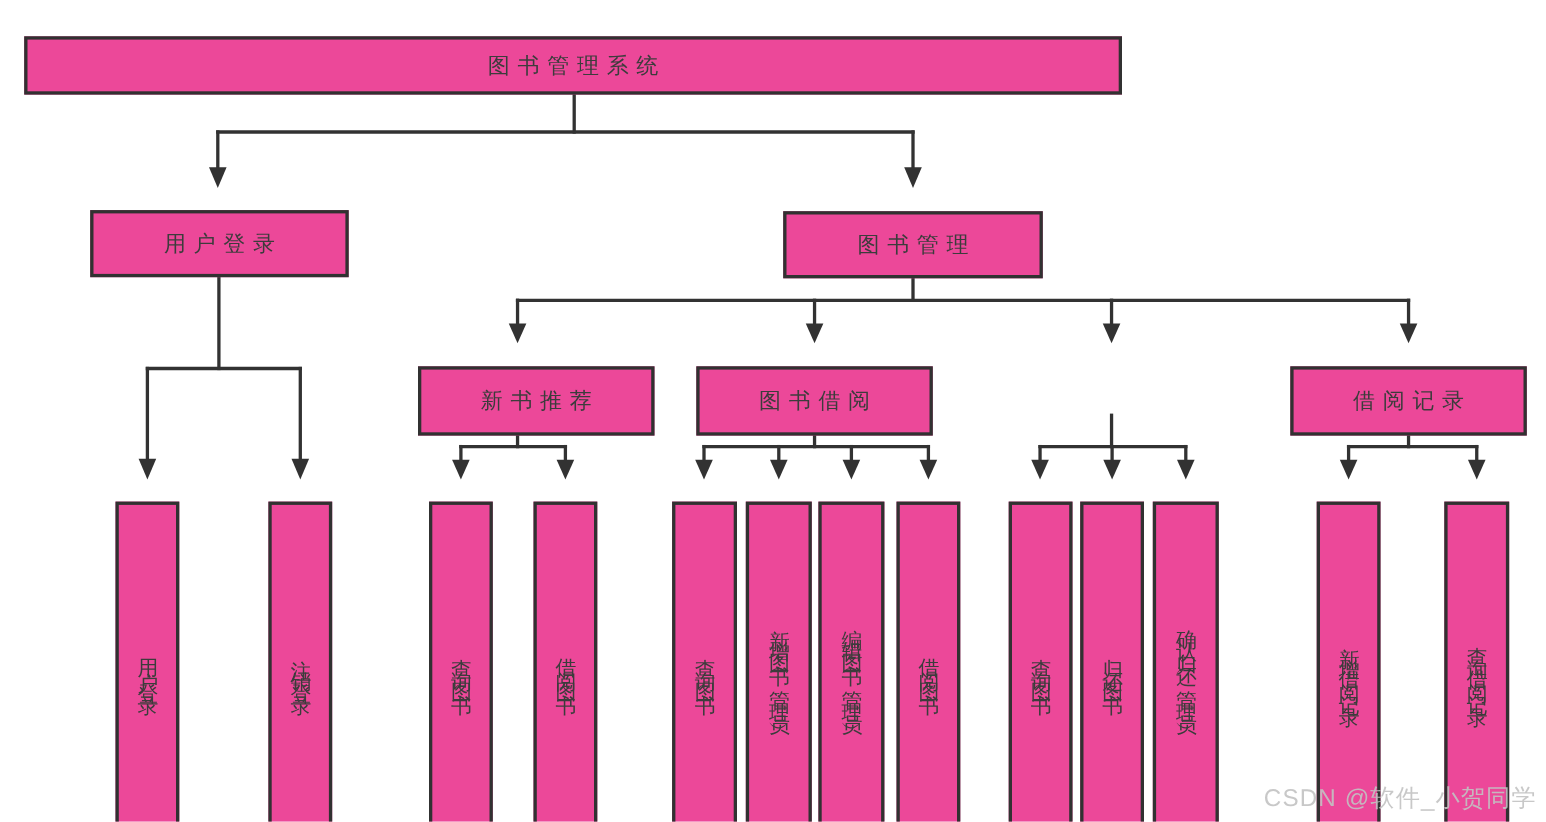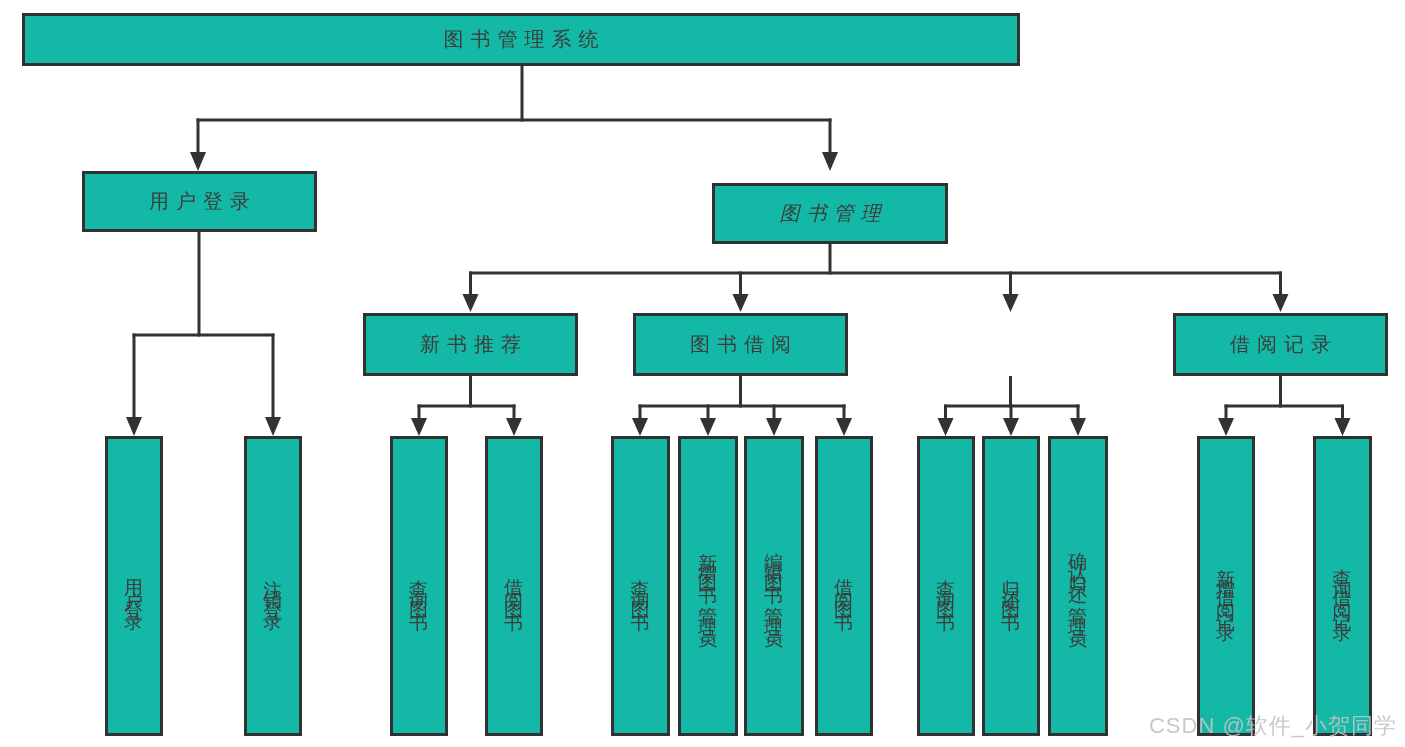--- a/index.html
+++ b/index.html
@@ -19,46 +19,47 @@
     position: absolute;
     left: 0; top: 0;
     width: 1405px;
     height: 747px;
     z-index: 1;
   }
   .node {
     position: absolute;
     box-sizing: border-box;
     border: 3px solid #313131;
-    background: #14b8a6;
+    background: #ec4899;
     display: flex;
     align-items: center;
     justify-content: center;
     color: #3c3c3c;
     z-index: 2;
+    margin-top: 20px;
   }
   .hlabel {
     font-size: 20px;
     letter-spacing: 7px;
     padding-left: 7px;  
     white-space: nowrap;
   }
   .leaf .vlabel {
     writing-mode: vertical-rl;
     font-size: 19px;
     letter-spacing: 11px;
     line-height: 1;
     white-space: nowrap;
   }
   
   .root-box   { left: 22px;  top: 13px;  width: 998px; height: 53px; }
   .l2-user    { left: 82px;  top: 171px; width: 235px; height: 61px; }
-  .l2-book    { left: 712px; top: 183px; width: 236px; height: 61px; font-style: italic; }
+  .l2-book    { left: 712px; top: 172px; width: 236px; height: 61px; }
   .l3         { top: 313px; height: 63px; width: 215px; }
-  .l3-new     { left: 363px; }
+  .l3-new     { left: 380px; }
   .l3-borrow  { left: 633px; text-align: right; }
   .l3-current { left: 903px; }
   .l3-record  { left: 1173px; }
   .leaf       { top: 436px; height: 300px; width: 58px; }
   .leaf-u1 { left: 105px; }
   .leaf-u2 { left: 244px; }
   .leaf-n1 { left: 390px; }
   .leaf-n2 { left: 485px; }
   .leaf-b1 { left: 611px; width: 59px; }
   .leaf-b2 { left: 678px; width: 60px; }

